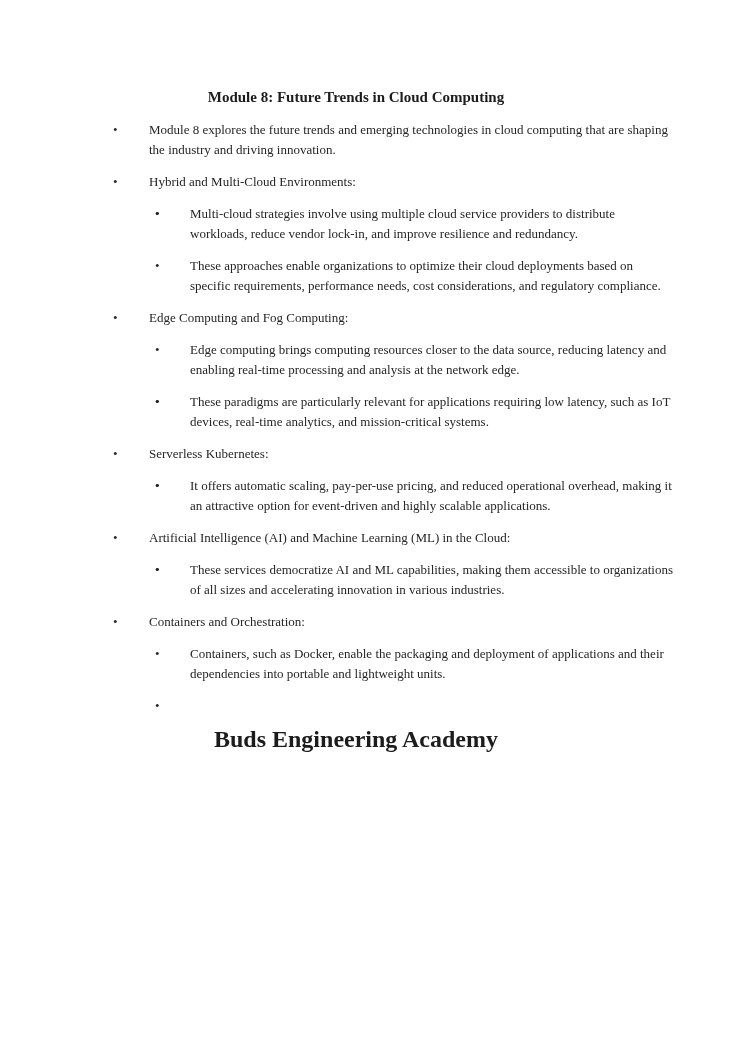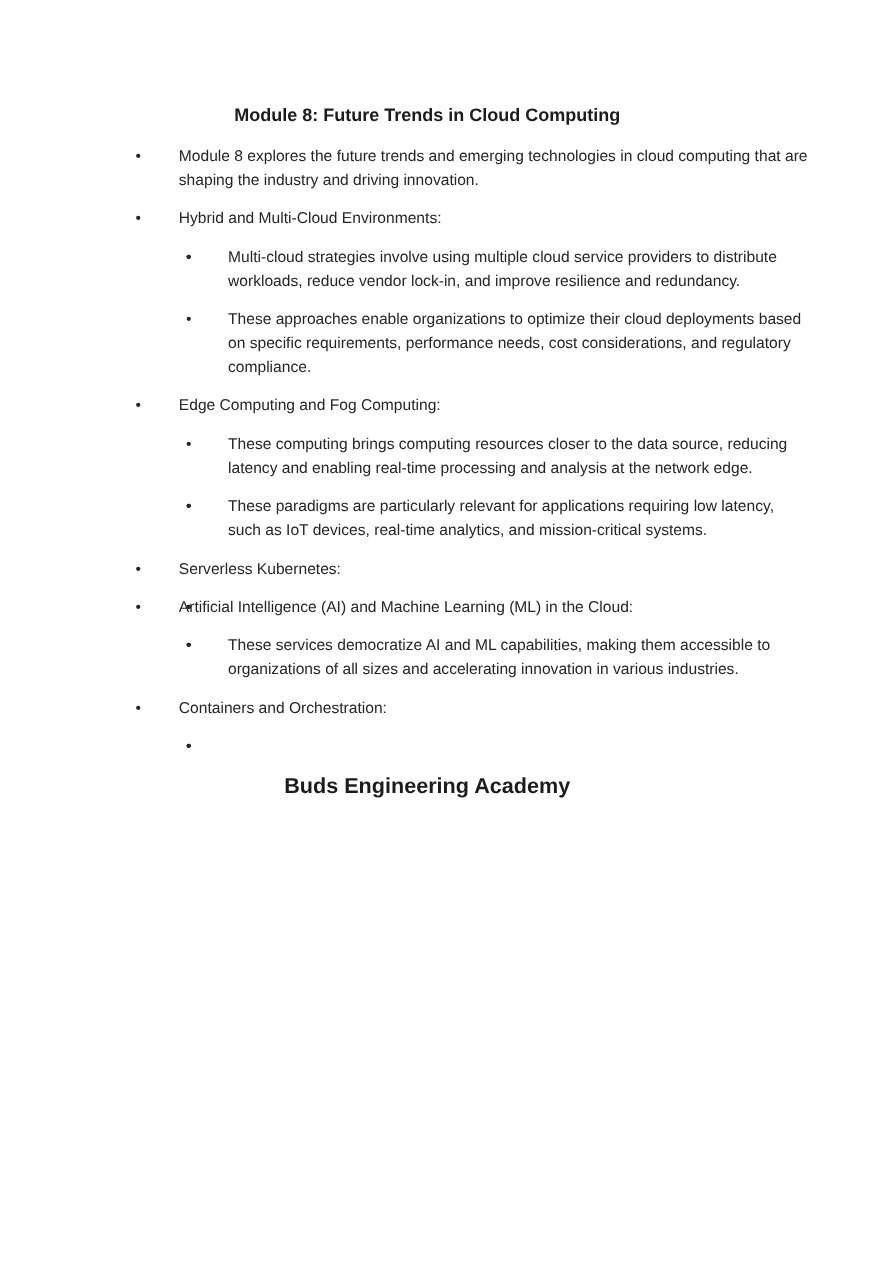--- a/index.html
+++ b/index.html
@@ -13,20 +13,21 @@
     color: #212121;
     font-family: "Liberation Sans", sans-serif;
     overflow: hidden;
     position: relative;
   }
   .page {
     box-sizing: border-box;
     width: 712px;
     height: 1052px;
     padding-top: 87px;
+    font-family: Liberation Serif, serif;
   }
   .doc-title {
     margin: 0 0 13px 0;
     text-align: center;
     font-size: 15px;
     line-height: 20px;
     font-weight: bold;
     color: #1c1c1c;
   }
   .content {
@@ -50,21 +51,21 @@
     line-height: 20px;
     color: #262626;
   }
   .lvl1 { padding-left: 41px; max-width: 549px; box-sizing: content-box; }
   .lvl1 .bullet { left: 17px; }
   .lvl2 { padding-left: 82px; max-width: 508px; }
   .lvl2 .bullet { left: 59px; }
   .doc-footer {
     margin-top: 44px;
     text-align: center;
-    font-size: 18px;
+    font-size: 24px;
     line-height: 22px;
     font-weight: bold;
     color: #1c1c1c;
   }
 </style>
 </head>
 <body>
 
 <div class="page">
   <h1 class="doc-title">Module 8: Future Trends in Cloud Computing</h1>
@@ -88,56 +89,58 @@
     <div class="item lvl2">
         <span class="bullet">•</span>
         <p>These approaches enable organizations to optimize their cloud deployments based on specific requirements, performance needs, cost considerations, and regulatory compliance.</p>
       </div>
     <div class="item lvl1">
         <span class="bullet">•</span>
         <p>Edge Computing and Fog Computing:</p>
       </div>
     <div class="item lvl2">
         <span class="bullet">•</span>
-        <p>These computing brings computing resources closer to the data source, reducing latency and enabling real-time processing and analysis at the network edge.</p>
+        <p>Edge computing brings computing resources closer to the data source, reducing latency and enabling real-time processing and analysis at the network edge.</p>
       </div>
     <div class="item lvl2">
         <span class="bullet">•</span>
       </div>
     <div class="item lvl2">
         <span class="bullet">•</span>
         <p>These paradigms are particularly relevant for applications requiring low latency, such as IoT devices, real-time analytics, and mission-critical systems.</p>
       </div>
     <div class="item lvl1">
         <span class="bullet">•</span>
         <p>Serverless Kubernetes:</p>
       </div>
     <div class="item lvl2">
         <span class="bullet">•</span>
       </div>
     <div class="item lvl2">
         <span class="bullet">•</span>
+        <p>It offers automatic scaling, pay-per-use pricing, and reduced operational overhead, making it an attractive option for event-driven and highly scalable applications.</p>
       </div>
     <div class="item lvl1">
         <span class="bullet">•</span>
         <p>Artificial Intelligence (AI) and Machine Learning (ML) in the Cloud:</p>
       </div>
     <div class="item lvl2">
         <span class="bullet">•</span>
       </div>
     <div class="item lvl2">
         <span class="bullet">•</span>
         <p>These services democratize AI and ML capabilities, making them accessible to organizations of all sizes and accelerating innovation in various industries.</p>
       </div>
     <div class="item lvl1">
         <span class="bullet">•</span>
         <p>Containers and Orchestration:</p>
       </div>
     <div class="item lvl2">
         <span class="bullet">•</span>
+        <p>Containers, such as Docker, enable the packaging and deployment of applications and their dependencies into portable and lightweight units.</p>
       </div>
     <div class="item lvl2">
         <span class="bullet">•</span>
       </div>
   </div>
 
   <div class="doc-footer">Buds Engineering Academy</div>
 </div>
 
 </body></html>

